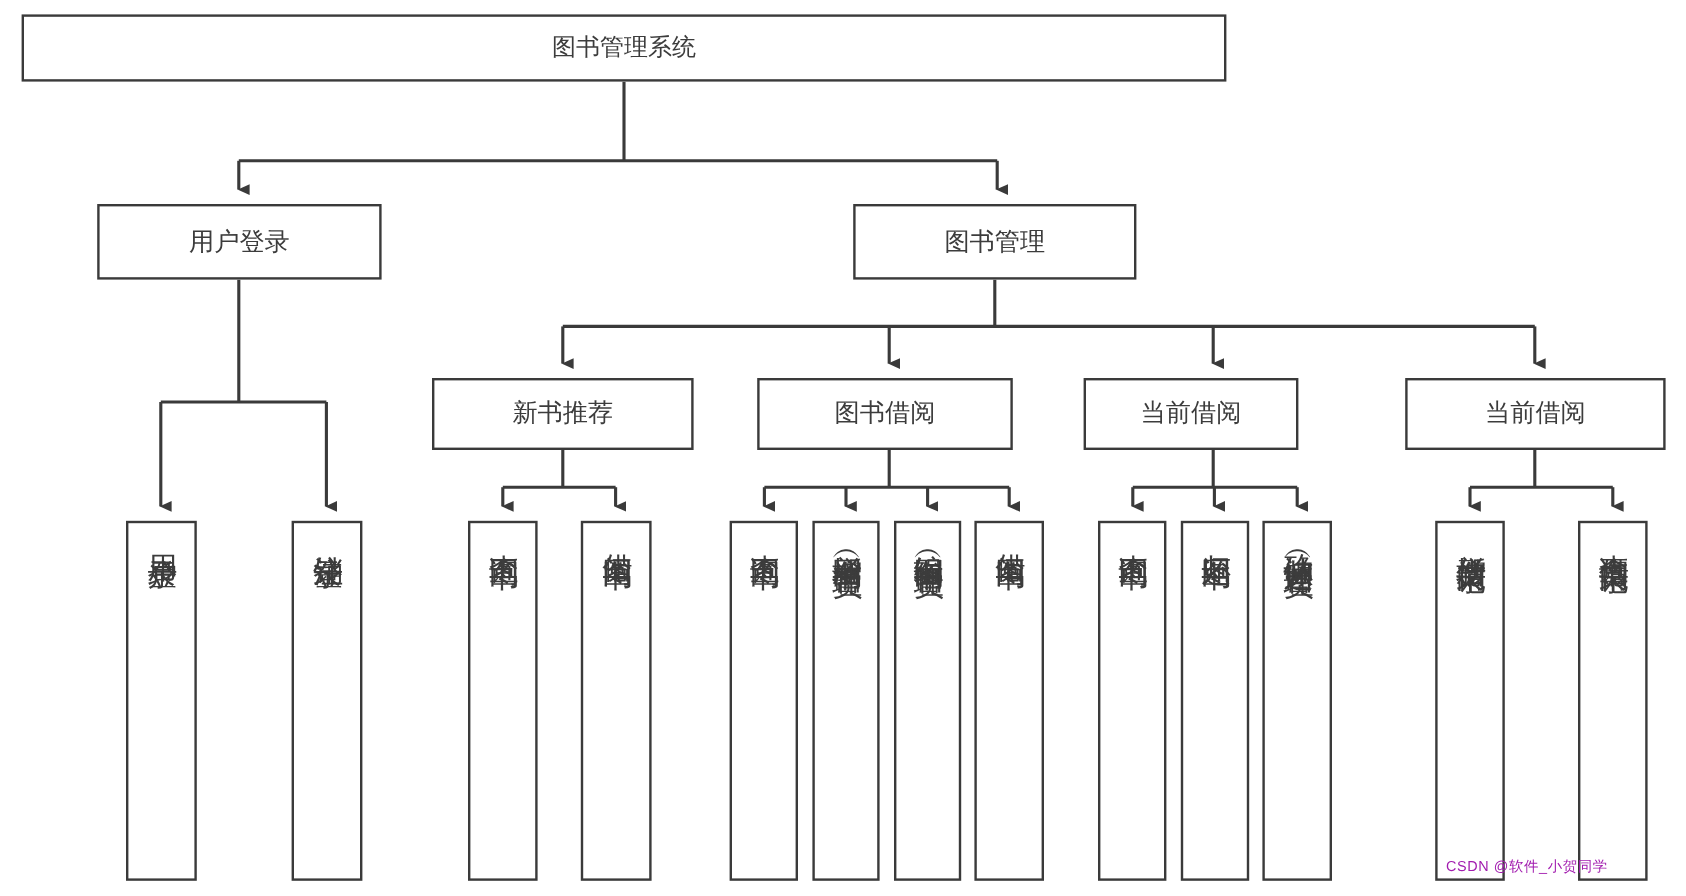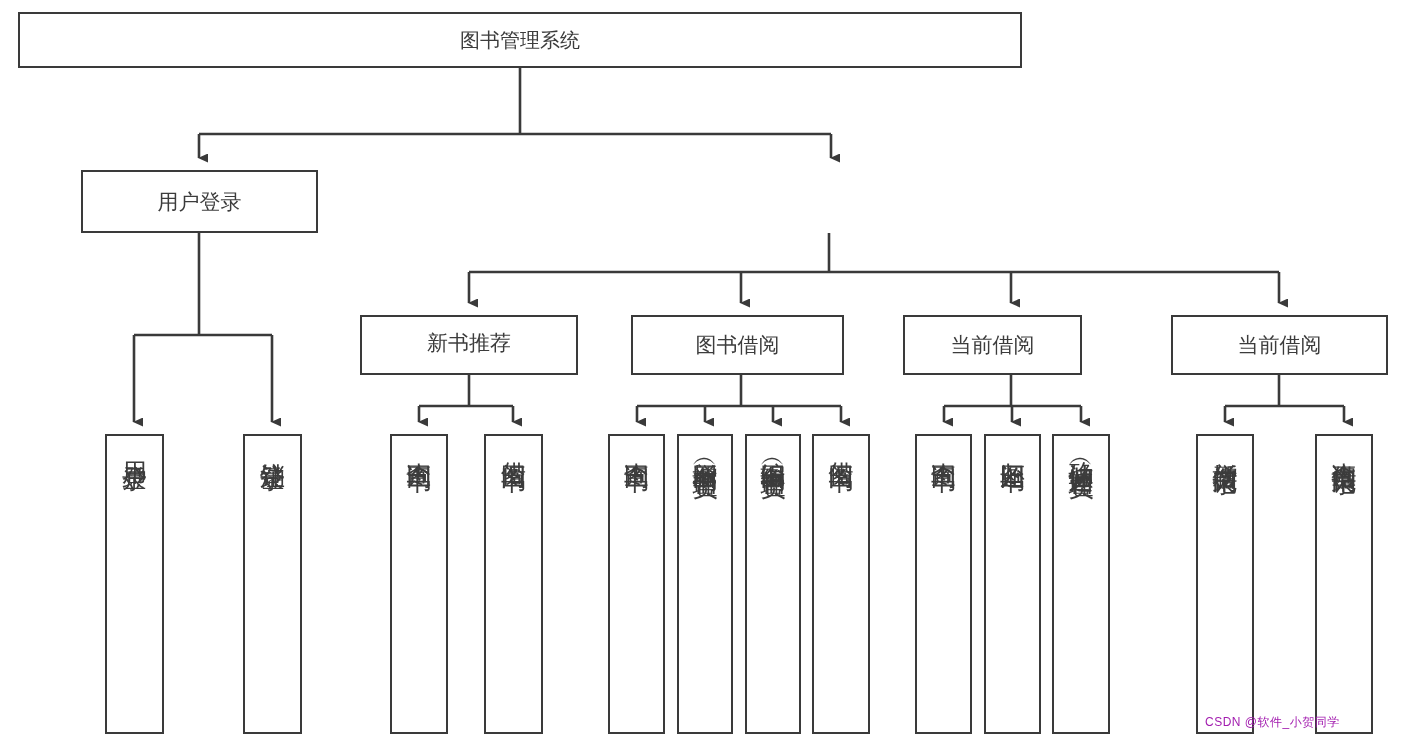--- a/index.html
+++ b/index.html
@@ -121,22 +121,25 @@
     </g>
   </svg>
 
   <div class="node root horiz" style="left:18px; top:12px; width:1004px; height:56px;">
     <span class="lbl">图书管理系统</span>
   </div>
 
   <div class="node horiz" style="left:81px; top:170px; width:237px; height:63px;">
     <span class="lbl">用户登录</span>
   </div>
+  <div class="node horiz" style="left:711px; top:170px; width:236px; height:63px;">
+    <span class="lbl">图书管理</span>
+  </div>
 
-  <div class="node horiz" style="left:360px; top:315px; width:218px; height:60px;font-family:Liberation Mono, monospace;">
+  <div class="node horiz" style="left:360px; top:315px; width:218px; height:60px;">
     <span class="lbl">新书推荐</span>
   </div>
   <div class="node horiz" style="left:631px; top:315px; width:213px; height:60px;">
     <span class="lbl">图书借阅</span>
   </div>
   <div class="node horiz" style="left:903px; top:315px; width:179px; height:60px;">
     <span class="lbl">当前借阅</span>
   </div>
   <div class="node horiz" style="left:1171px; top:315px; width:217px; height:60px;">
     <span class="lbl">当前借阅</span>

